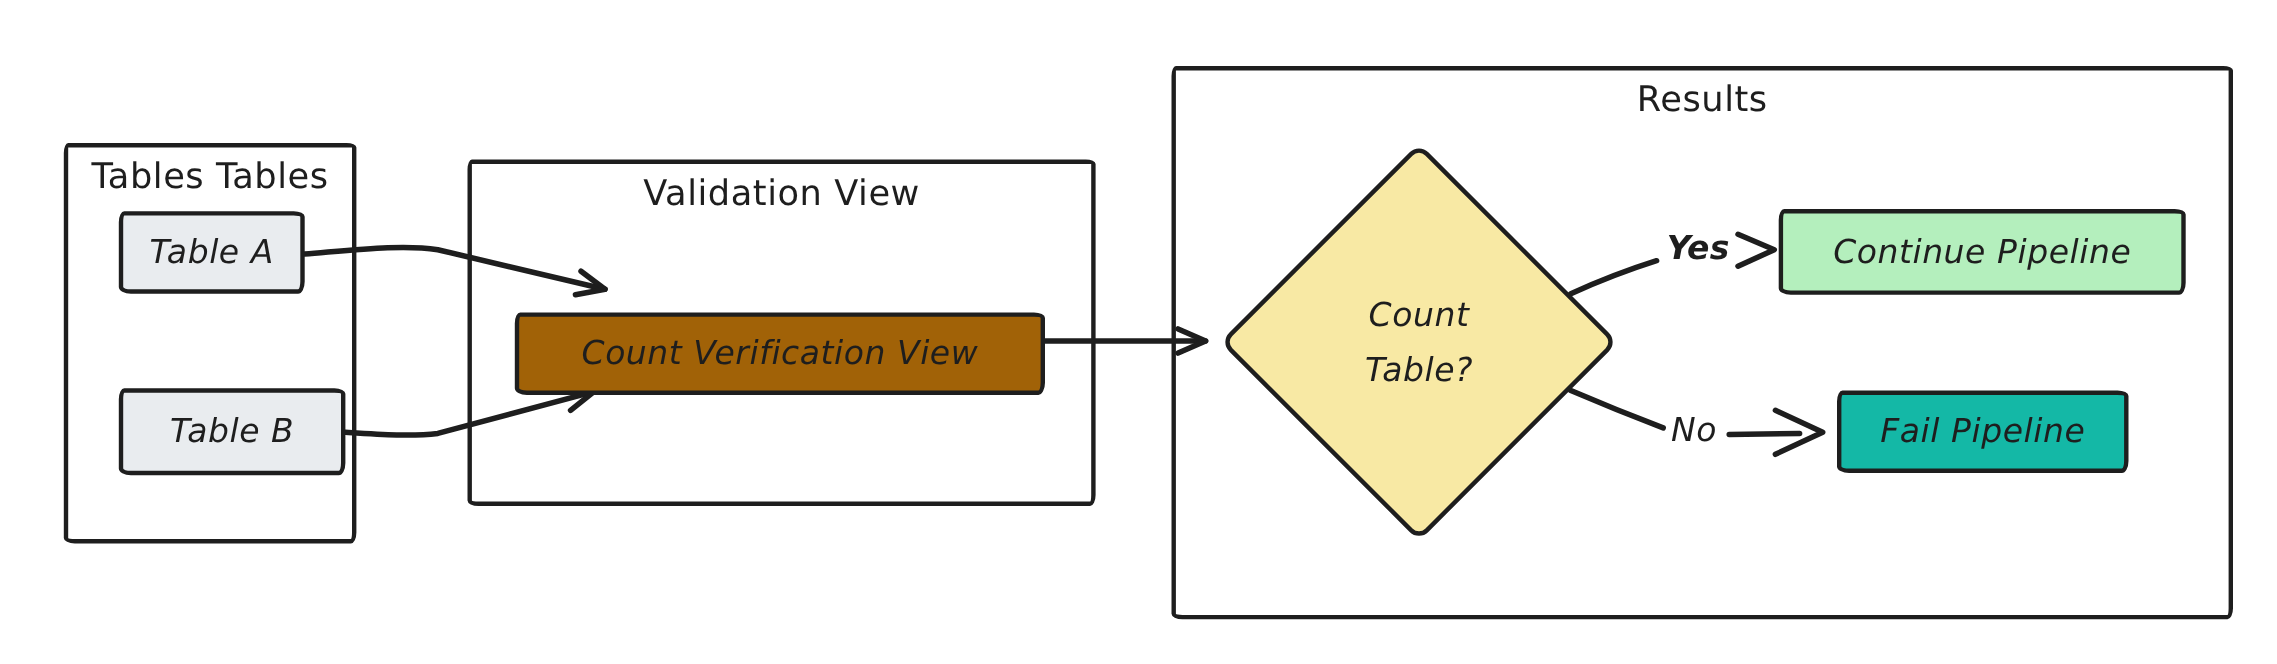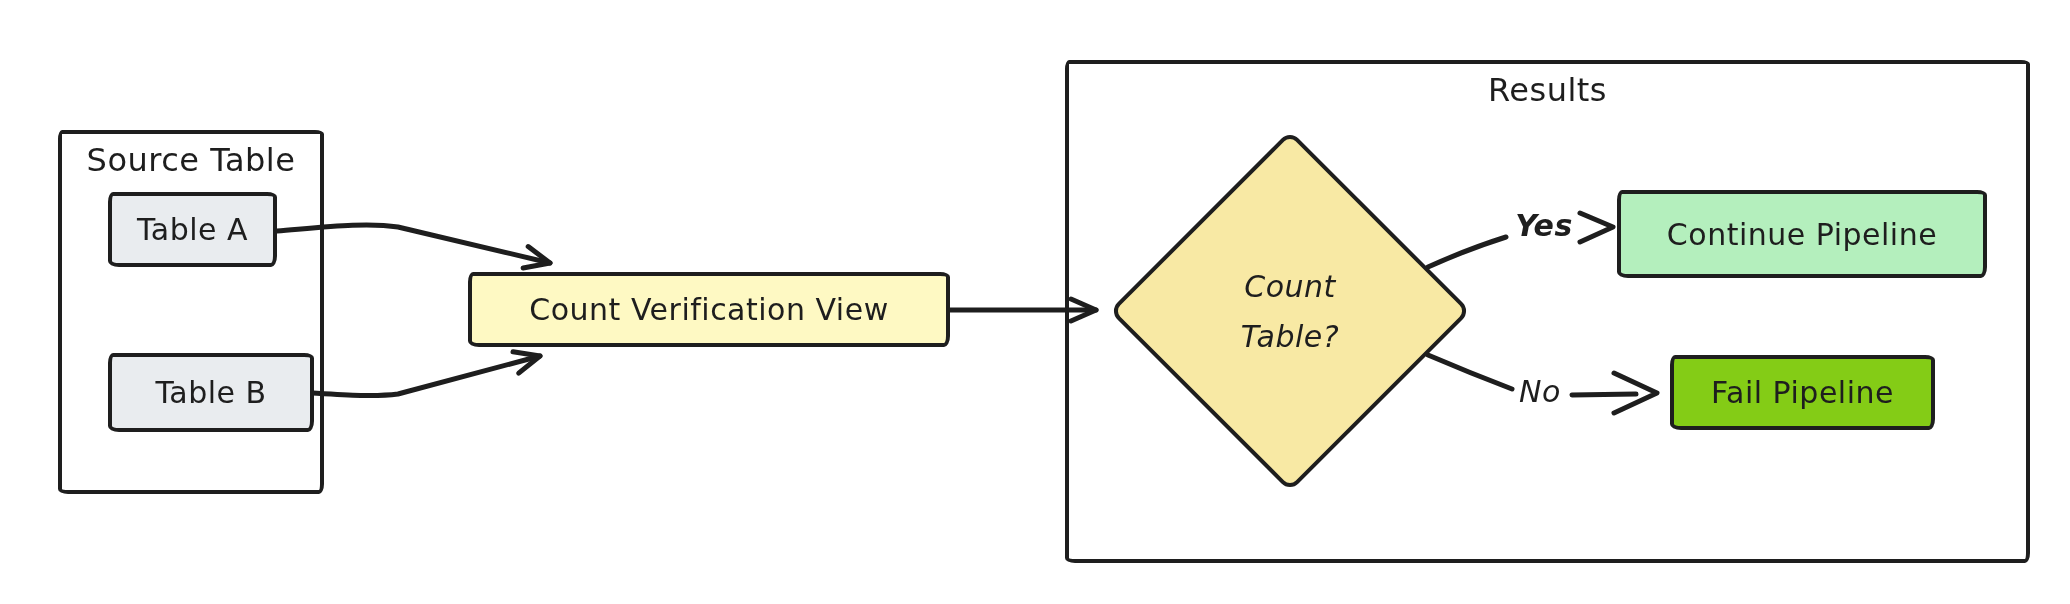--- a/index.html
+++ b/index.html
@@ -14,29 +14,30 @@
   }
   .group-title{
     position:absolute;left:0;right:0;top:7px;text-align:center;
     font-size:32px;letter-spacing:.5px;white-space:nowrap;
   }
   .node{
     position:absolute;border:4px solid #1e1e1e;box-sizing:border-box;
     display:flex;align-items:center;justify-content:center;
     font-size:30px;letter-spacing:.5px;white-space:nowrap;
     border-radius:5px 10px 6px 11px / 10px 5px 11px 6px;
+    font-style:italic;
   }
   .fill-gray {background:#e9ecef;}
-  .fill-blue {background:#fef9c3;}
+  .fill-blue {background:#a16207;margin-top:12px;}
   .fill-green{background:#b4efbd;}
-  .fill-pink {background:#84cc16;}
+  .fill-pink {background:#14b8a6;}
   .node-table-a{left:108px;top:192px;width:169px;height:75px;}
   .node-table-b{left:108px;top:353px;width:206px;height:79px;}
   .node-cvv   {left:468px;top:272px;width:482px;height:75px;}
-  .node-continue{left:1617px;top:190px;width:370px;height:88px;}
+  .node-continue{left:1617px;top:190px;width:370px;height:78px;}
   .node-fail  {left:1670px;top:355px;width:265px;height:75px;}
   .group-source    {left:58px; top:130px;width:266px;height:364px;}
   .group-validation{left:425px;top:145px;width:571px;height:315px;}
   .group-results   {left:1065px;top:60px;width:965px;height:503px;}
   .diamond{
     position:absolute;left:1162px;top:183px;width:256px;height:256px;
     background:#f8e9a4;border:4px solid #1e1e1e;box-sizing:border-box;
     transform:rotate(45deg);border-radius:12px;
   }
   .diamond-label{
@@ -50,23 +51,26 @@
   }
   .edge-label-yes{left:1512px;top:208px;width:64px;text-align:center;font-weight:bold;}
   .edge-label-no {left:1510px;top:374px;width:60px;text-align:center;font-style:italic;}
 </style>
 </head>
 <body>
 
 <div class="canvas">
 
   <div class="group group-source">
-    <div class="group-title">Source Table</div>
+    <div class="group-title">Tables Tables</div>
   </div>
 
+  <div class="group group-validation">
+    <div class="group-title">Validation View</div>
+  </div>
 
   <div class="group group-results">
     <div class="group-title">Results</div>
   </div>
 
   <svg class="connectors" viewBox="0 0 2070 604" xmlns="http://www.w3.org/2000/svg">
     <defs>
       <marker id="ah" markerUnits="userSpaceOnUse" markerWidth="40" markerHeight="32" refX="30" refY="14" orient="auto">
         <path d="M5,3 L30,14 L5,25" fill="none" stroke="#1e1e1e" stroke-width="5" stroke-linecap="round" stroke-linejoin="round"></path>
       </marker>

